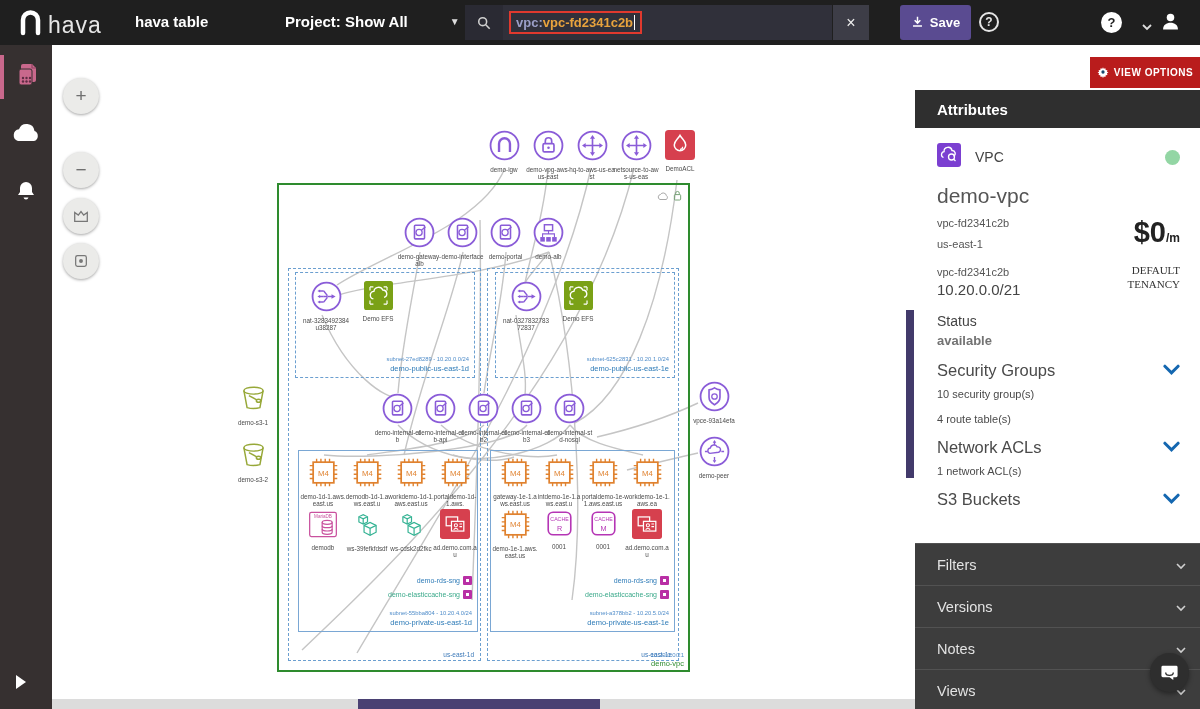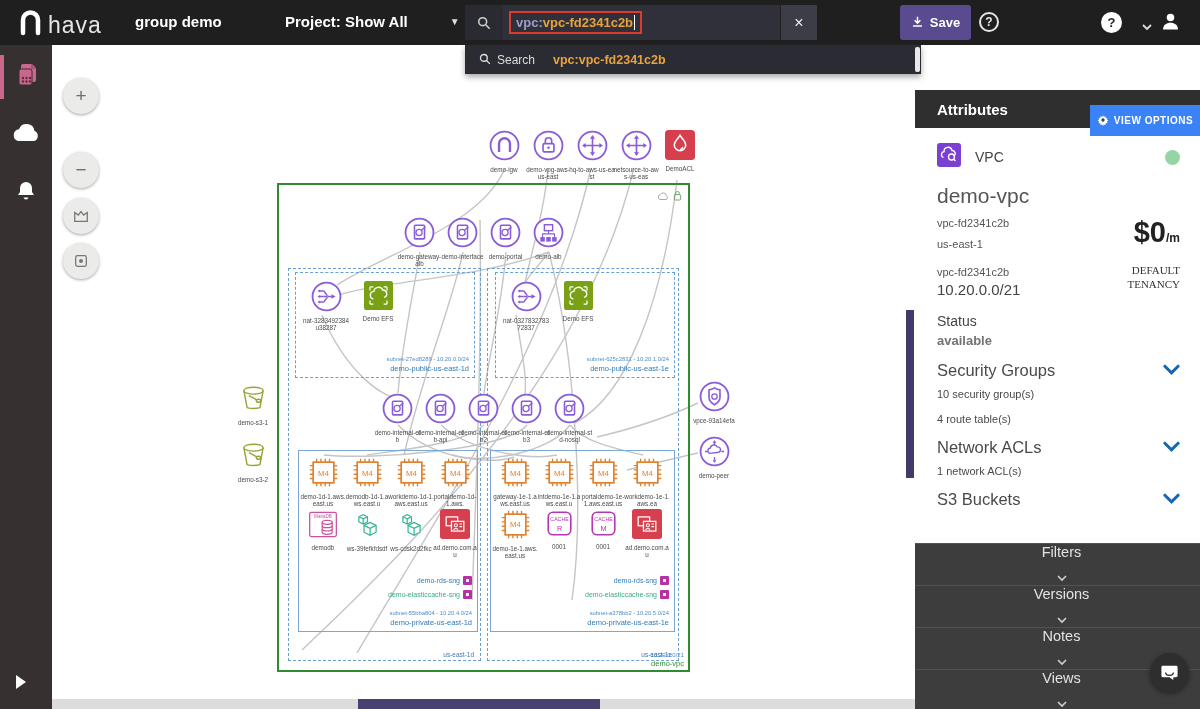--- a/index.html
+++ b/index.html
@@ -7,21 +7,21 @@
     font-family:"Liberation Sans", sans-serif; }
   .app { position:relative; width:1200px; height:709px; }
 
   
   .topbar { position:absolute; left:0; top:0; width:1200px; height:45px; background:#1f1f1f; z-index:70; }
   .logo { position:absolute; left:12px; top:6px; display:flex; align-items:center; cursor:pointer; }
   .logo span { color:#e6e6e6; font-size:23px; font-weight:300; letter-spacing:1px; margin-left:2px; }
   .sheet-name { position:absolute; left:135px; top:13px; color:#fff; font-size:15px; font-weight:bold; }
   .project { position:absolute; left:285px; top:13px; color:#fff; font-size:15px; font-weight:bold; cursor:pointer; display:flex; align-items:center; }
   .project .caret { margin-left:42px; font-size:10px; color:#ddd; }
-  .searchbox { position:absolute; left:465px; top:5px; width:352px; height:35px; display:flex; }
+  .searchbox { position:absolute; left:465px; top:5px; width:404px; height:35px; display:flex; }
   .s-icon { width:38px; background:#2a2a33; display:flex; align-items:center; justify-content:center; cursor:pointer; }
   .s-input { flex:1; background:#30303a; display:flex; align-items:center; padding-left:6px; cursor:text; }
   .s-hl { border:2px solid #e0392e; padding:2px 5px; display:flex; align-items:center; }
   .s-hl .pfx { color:#9b9fc8; font-size:13px; font-weight:bold; }
   .s-hl .val { color:#e8a33d; font-size:13px; font-weight:bold; }
   .caret-bar { display:inline-block; width:1px; height:15px; background:#fff; margin-left:1px; }
   .s-clear { width:36px; background:#3d3d47; color:#eee; font-size:16px; display:flex; align-items:center; justify-content:center; cursor:pointer; margin-left:1px; }
   .save { position:absolute; left:900px; top:5px; width:71px; height:35px; background:#5a4b91; border:none; border-radius:3px; color:#fff; font-size:13px; font-weight:bold; display:flex; align-items:center; justify-content:center; gap:6px; cursor:pointer; font-family:inherit; }
   .help-o { position:absolute; left:979px; top:12px; width:20px; height:20px; border:2px solid #e6e6e6; border-radius:50%; color:#e6e6e6; font-size:12px; font-weight:bold; display:flex; align-items:center; justify-content:center; cursor:pointer; }
   .help-f { position:absolute; left:1101px; top:12px; width:21px; height:21px; background:#fff; border-radius:50%; color:#1f1f1f; font-size:13px; font-weight:bold; display:flex; align-items:center; justify-content:center; cursor:pointer; }
@@ -88,44 +88,44 @@
   .cost small { font-size:12px; font-weight:bold; }
   .cidr-val { font-size:15px; color:#444; margin-top:3px; }
   .tenancy { font-size:11px; color:#333; text-align:right; margin-top:14px; line-height:1.25;font-family:Liberation Serif, serif; }
   .st-label { font-size:14px; color:#444; margin-top:15px; }
   .st-value { font-size:13px; color:#737373; margin-top:4px;font-weight:bold; }
   .asec { margin-top:13px; }
   .asec .trow { display:flex; align-items:center; justify-content:space-between; cursor:pointer; }
   .asec .atitle { font-size:16.5px; color:#4a4a4a; }
   .asec .adetail { font-size:11px; color:#4a4a4a; margin-top:8px; }
   .accordion { position:absolute; left:0; top:498px; width:285px; bottom:0; background:#3d3d3d; }
-  .acc-row { height:42px; border-top:1px solid #525252; display:flex; align-items:center; padding:0 14px 0 22px; color:#e3e3e3; font-size:14.5px; cursor:pointer; background:#3d3d3d; justify-content:space-between;flex-direction:column; }
-
-  .view-options { position:absolute; left:1090px; top:57px; width:110px; height:31px; background:#3b82f6; color:#fff; border:none; font-size:10px; font-weight:bold; letter-spacing:.5px; display:flex; align-items:center; justify-content:center; gap:5px; cursor:pointer; z-index:72; font-family:inherit;margin-top:48px; }
+  .acc-row { height:42px; border-top:1px solid #525252; display:flex; align-items:center; padding:0 14px 0 22px; color:#e3e3e3; font-size:14.5px; cursor:pointer; background:#3d3d3d; justify-content:space-between; }
+
+  .view-options { position:absolute; left:1090px; top:57px; width:110px; height:31px; background:#b91c1c; color:#fff; border:none; font-size:10px; font-weight:bold; letter-spacing:.5px; display:flex; align-items:center; justify-content:center; gap:5px; cursor:pointer; z-index:72; font-family:inherit; }
 
   .chat-fab { position:absolute; left:1150px; top:653px; width:39px; height:39px; border-radius:50%; background:#2e2e2e; display:flex; align-items:center; justify-content:center; cursor:pointer; z-index:80; box-shadow:0 2px 5px rgba(0,0,0,.4); }
 
   .hscroll { position:absolute; left:52px; top:699px; width:863px; height:10px; background:#dcdcdc; z-index:75; }
   .hthumb { position:absolute; left:306px; top:0; width:242px; height:10px; background:#4a4173; cursor:pointer; }
 </style>
 </head>
 <body>
 
 <div class="app">
 
   <header class="topbar">
     <div class="logo">
       <span>
         <svg width="32" height="32" viewBox="0 0 32 32">
             <path d="M9 27 V14 a7.5 7.5 0 0 1 15 0 v13" stroke="#fff" stroke-width="4.5" fill="none" stroke-linecap="round"></path>
           </svg>
       </span>
       <span>hava</span>
     </div>
-    <div class="sheet-name">group demo</div>
+    <div class="sheet-name">hava table</div>
     <div class="project">
       <span>Project: Show All</span>
         <span class="caret">▼</span>
     </div>
     <div class="searchbox">
       <div class="s-icon">
         <svg width="14" height="14" viewBox="0 0 16 16">
             <circle cx="6.5" cy="6.5" r="4.5" fill="none" stroke="#cfcfcf" stroke-width="1.8"></circle>
             <path d="M10 10 L14.5 14.5" stroke="#cfcfcf" stroke-width="1.8"></path>
           </svg>
@@ -155,31 +155,20 @@
         </svg>
     </div>
     <div class="tb-user">
       <svg width="21" height="21" viewBox="0 0 24 24">
           <circle cx="12" cy="7.5" r="4.3" fill="#fff"></circle>
           <path d="M3.5 21c0-5 3.8-7.5 8.5-7.5s8.5 2.5 8.5 7.5z" fill="#fff"></path>
         </svg>
     </div>
   </header>
 
-  <div class="sdrop">
-    <span class="mag">
-      <svg width="12" height="12" viewBox="0 0 16 16">
-          <circle cx="6.5" cy="6.5" r="4.5" fill="none" stroke="#ddd" stroke-width="1.8"></circle>
-          <path d="M10 10 L14.5 14.5" stroke="#ddd" stroke-width="1.8"></path>
-        </svg>
-    </span>
-    <span class="lab">Search</span>
-    <span class="sugg">vpc:vpc-fd2341c2b</span>
-    <div class="sdrop-thumb"></div>
-  </div>
 
   <aside class="sidebar">
     <div class="sb-item active">
       <span>
         <svg width="26" height="28" viewBox="0 0 26 28">
             <path d="M8 3 h9 l4 4 v12 a2 2 0 0 1 -2 2 h-11 a2 2 0 0 1 -2 -2 v-14 a2 2 0 0 1 2 -2z" fill="#c9688c"></path>
             <path d="M17 3 v4 h4" fill="none" stroke="#8f4361" stroke-width="1.2"></path>
             <rect x="4" y="8" width="13" height="16" rx="2" fill="#c9688c" stroke="#363030" stroke-width="1"></rect>
             <circle cx="8" cy="17" r="1.2" fill="#5e2c43"></circle>
             <circle cx="11.5" cy="17" r="1.2" fill="#5e2c43"></circle>

